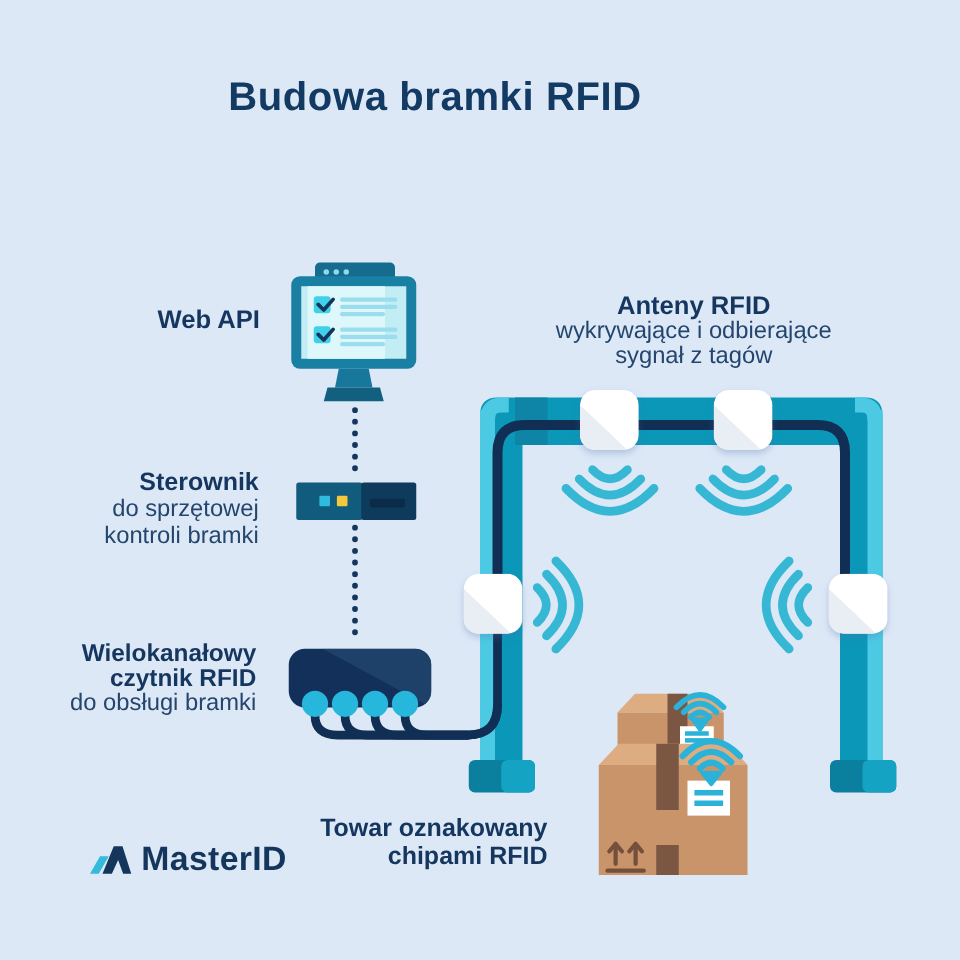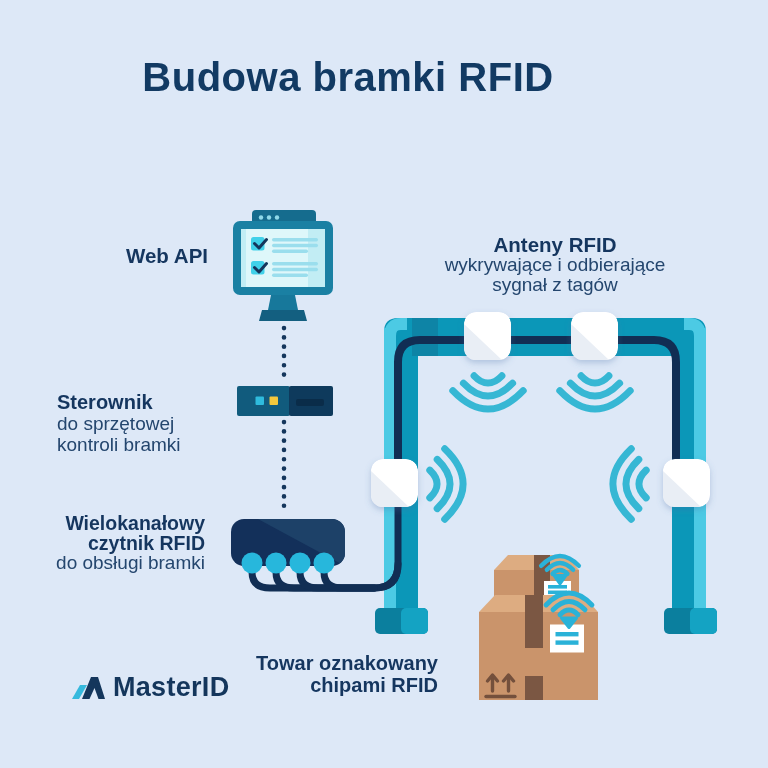--- a/index.html
+++ b/index.html
@@ -4,25 +4,25 @@
 <style>
   html,body{margin:0;padding:0;}
   body{width:768px;height:768px;overflow:hidden;background:#dde8f7;
        font-family:"Liberation Sans", sans-serif;}
   #stage{position:relative;width:768px;height:768px;background:#dde8f7;}
   #art{position:absolute;left:0;top:0;}
   .txt{position:absolute;color:#15365f;line-height:20px;font-size:19px;}
   .b{font-weight:700;}
   .r{font-weight:400;color:#24466e;}
   #title{left:0;top:56px;width:696px;text-align:center;
-         font-size:40px;font-weight:700;color:#123a63;letter-spacing:.5px;line-height:42px;}
+         font-size:32px;font-weight:700;color:#123a63;letter-spacing:.5px;line-height:42px;}
   #webapi{left:60px;top:245px;width:148px;text-align:right;font-size:20.5px;line-height:22px;}
   #antennas-label{left:420px;top:235px;width:270px;text-align:center;}
   #antennas-label .b{font-size:20.5px;}
-  #controller-label{left:57px;top:376px;width:150px;line-height:21px;margin-top:16px;}
+  #controller-label{left:57px;top:376px;width:150px;text-align:right;line-height:21px;}
   #controller-label .b{font-size:20px;}
   #reader-label{left:54px;top:513px;width:151px;text-align:right;line-height:20px;}
   #reader-label .b{font-size:19.5px;}
   #goods-label{left:238px;top:652px;width:200px;text-align:right;line-height:22px;font-size:20px;}
   #brand{position:absolute;left:72px;top:672px;display:flex;align-items:center;gap:5px;}
   #brand .name{font-size:27px;font-weight:700;color:#14365c;letter-spacing:.3px;}
 </style>
 </head>
 <body>
 

